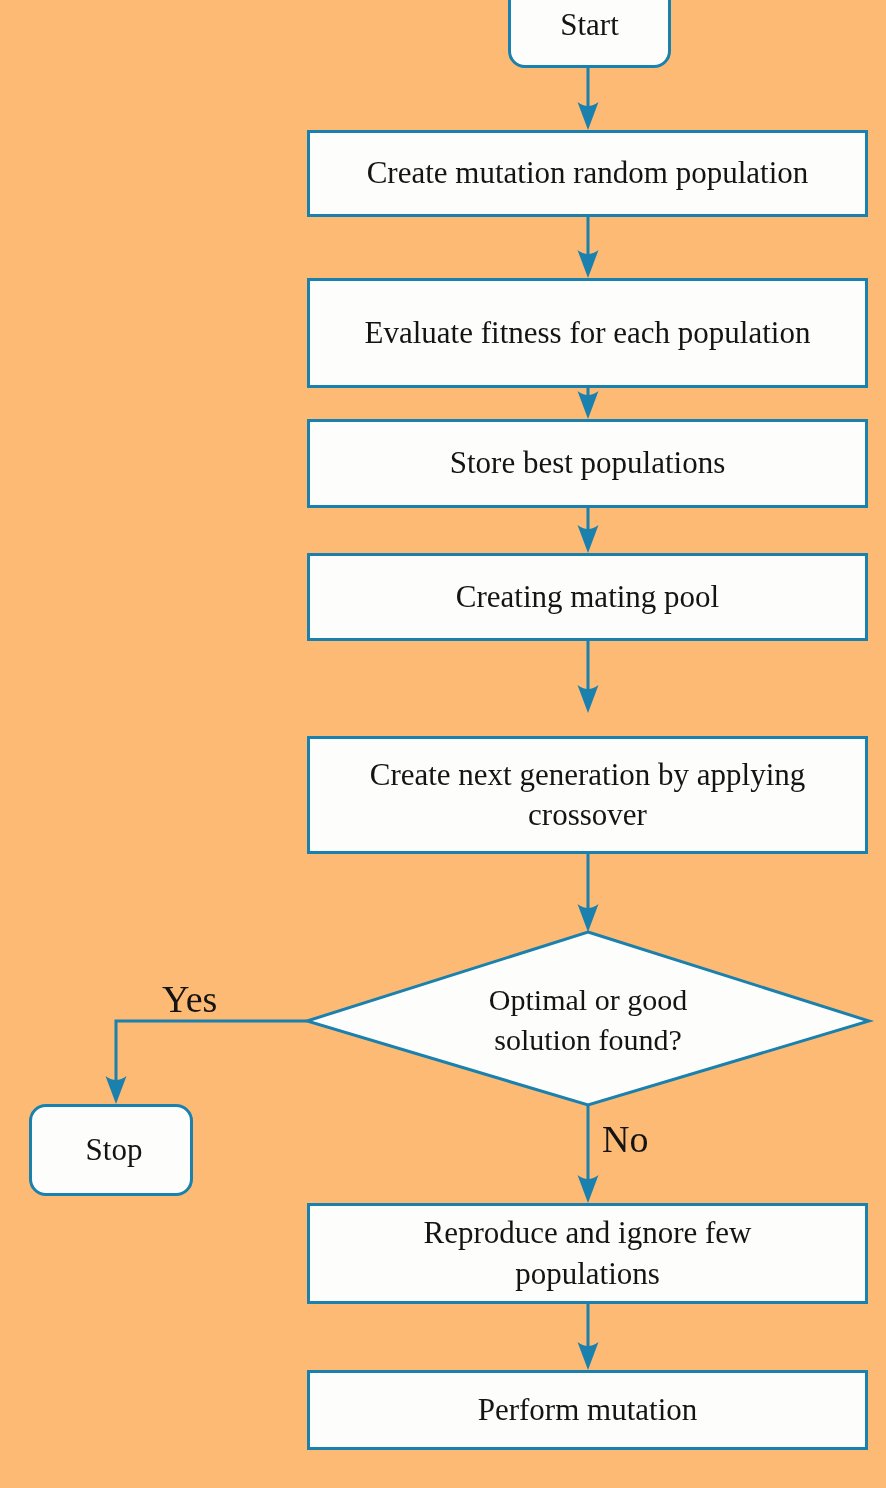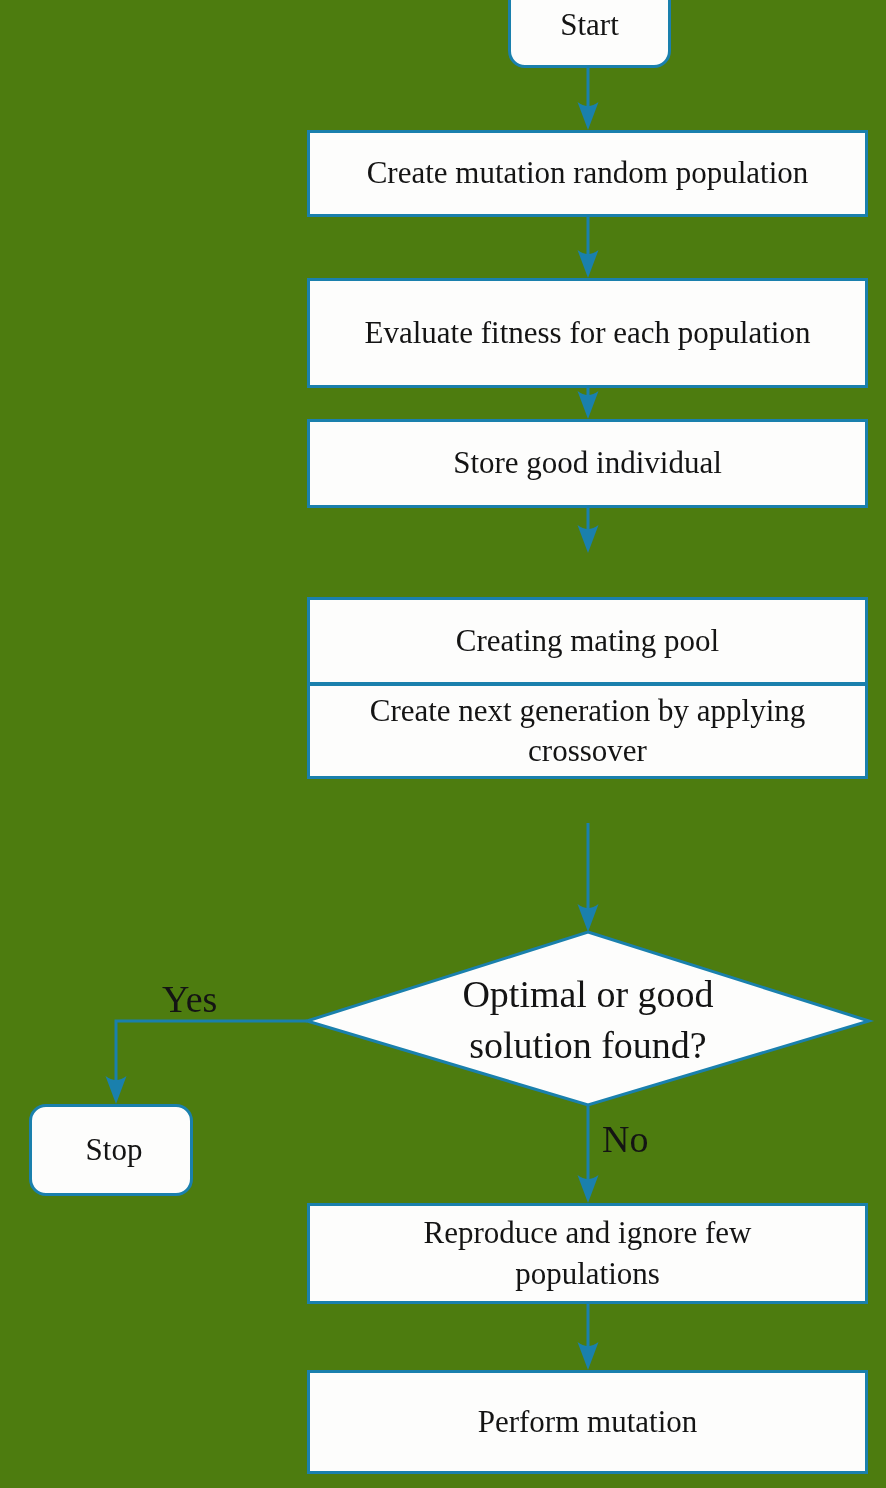--- a/index.html
+++ b/index.html
@@ -7,21 +7,21 @@
     --line:#1a80ad;
     --text:#141414;
     --fill:#fdfdfc;
   }
   html,body{margin:0;padding:0;background:#ffffff;}
   .canvas{
     position:relative;
     width:886px;
     height:1488px;
     overflow:hidden;
-    background:#4d7c0f;
+    background:#fdba74;
     font-family:"Liberation Serif","DejaVu Serif",serif;
     color:var(--text);
   }
   .edges{
     position:absolute;
     left:0;top:0;
     width:886px;height:1488px;
   }
   .edges path, .edges polyline{
     stroke:var(--line);
@@ -54,21 +54,21 @@
   .node.rect{ left:307px; width:561px; }
   .node.terminal{ border-radius:17px; }
   .decision-label{
     position:absolute;
     left:408px; top:955px;
     width:360px; height:130px;
     display:flex;
     align-items:center;
     justify-content:center;
     text-align:center;
-    font-size:38px;
+    font-size:30px;
     line-height:1.35;
     white-space:pre-line;
   }
   .edge-label{
     position:absolute;
     font-size:38px;
     line-height:1;
   }
   .edge-label.yes{ left:162px; top:980px; }
   .edge-label.no{ left:602px; top:1120px; }
@@ -127,34 +127,34 @@
       <path class="head" d="M105.5 1076 Q116 1084 126.5 1076 L116 1104 Z"></path>
     </g>
   </svg>
 
   <div class="node terminal" style="left:508px; top:-18px; width:163px; height:86px;">Start</div>
 
   <div class="node rect" style="top:130px; height:87px;">Create mutation random population</div>
 
   <div class="node rect" style="top:278px; height:110px;font-family:Liberation Serif, serif;">Evaluate fitness for each population</div>
 
-  <div class="node rect" style="top:419px; height:89px;">Store good individual</div>
+  <div class="node rect" style="top:419px; height:89px;">Store best populations</div>
 
-  <div class="node rect" style="top:553px; height:88px;margin-top:44px;">Creating mating pool</div>
+  <div class="node rect" style="top:553px; height:88px;">Creating mating pool</div>
 
-  <div class="node rect" style="top:683px; height:96px;">Create next generation by applying
+  <div class="node rect" style="top:736px; height:118px;">Create next generation by applying
 crossover</div>
 
   <div class="decision-label">Optimal or good
 solution found?</div>
 
   <div class="node terminal" style="left:29px; top:1104px; width:164px; height:92px;padding-left:6px;">Stop</div>
 
   <div class="node rect" style="top:1203px; height:101px;">Reproduce and ignore few
 populations</div>
 
-  <div class="node rect" style="top:1370px; height:104px;">Perform mutation</div>
+  <div class="node rect" style="top:1370px; height:80px;">Perform mutation</div>
 
   <div class="edge-label yes">Yes</div>
 
   <div class="edge-label no">No</div>
 
 </div>
 
 </body></html>

